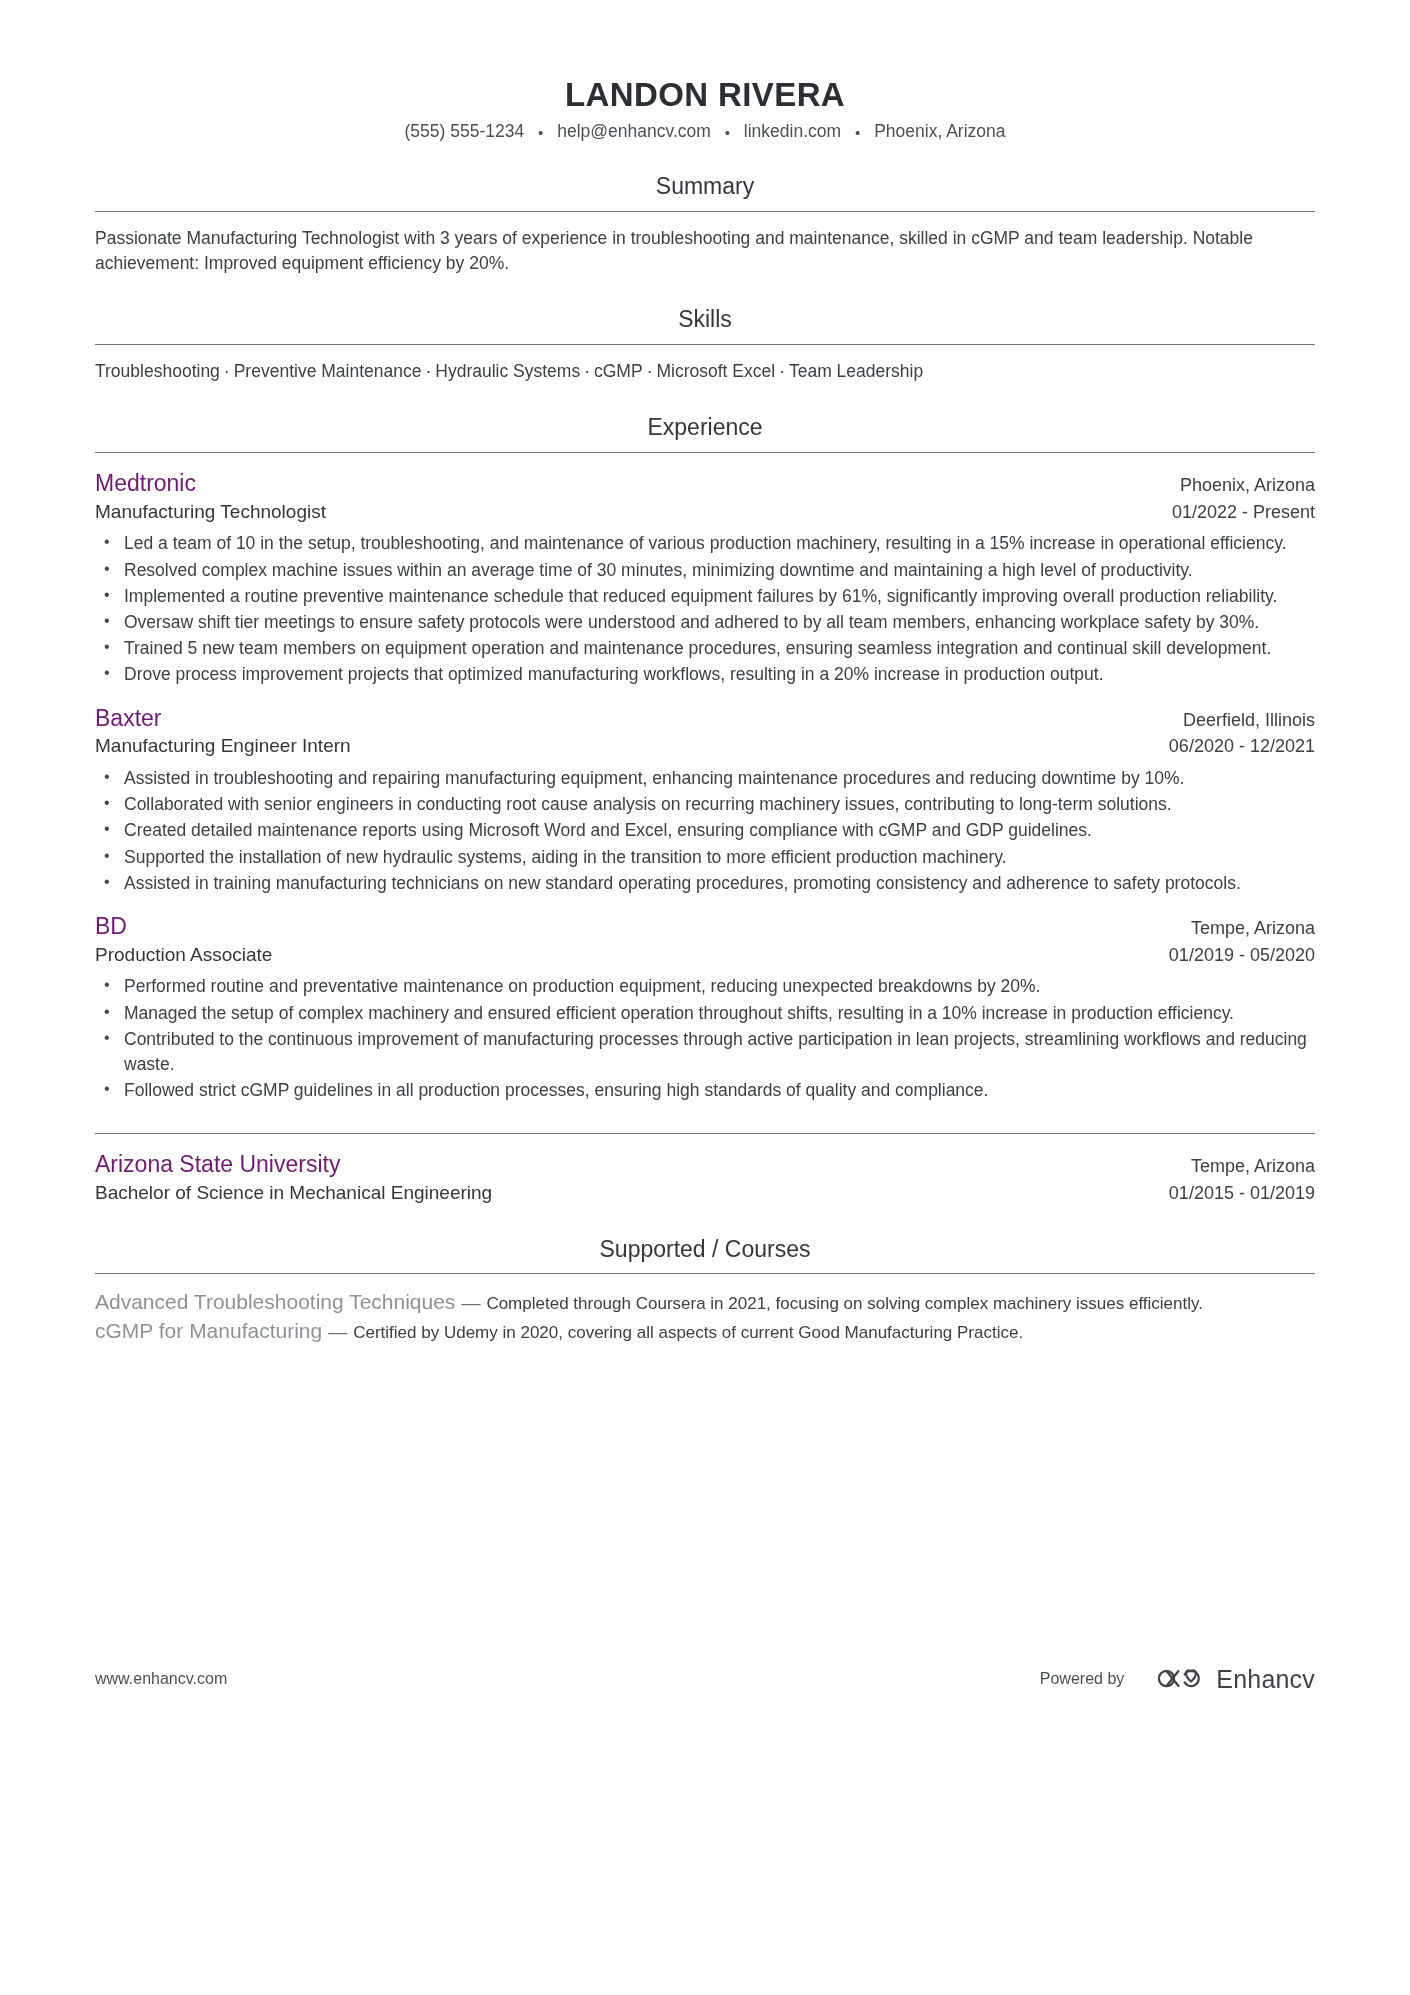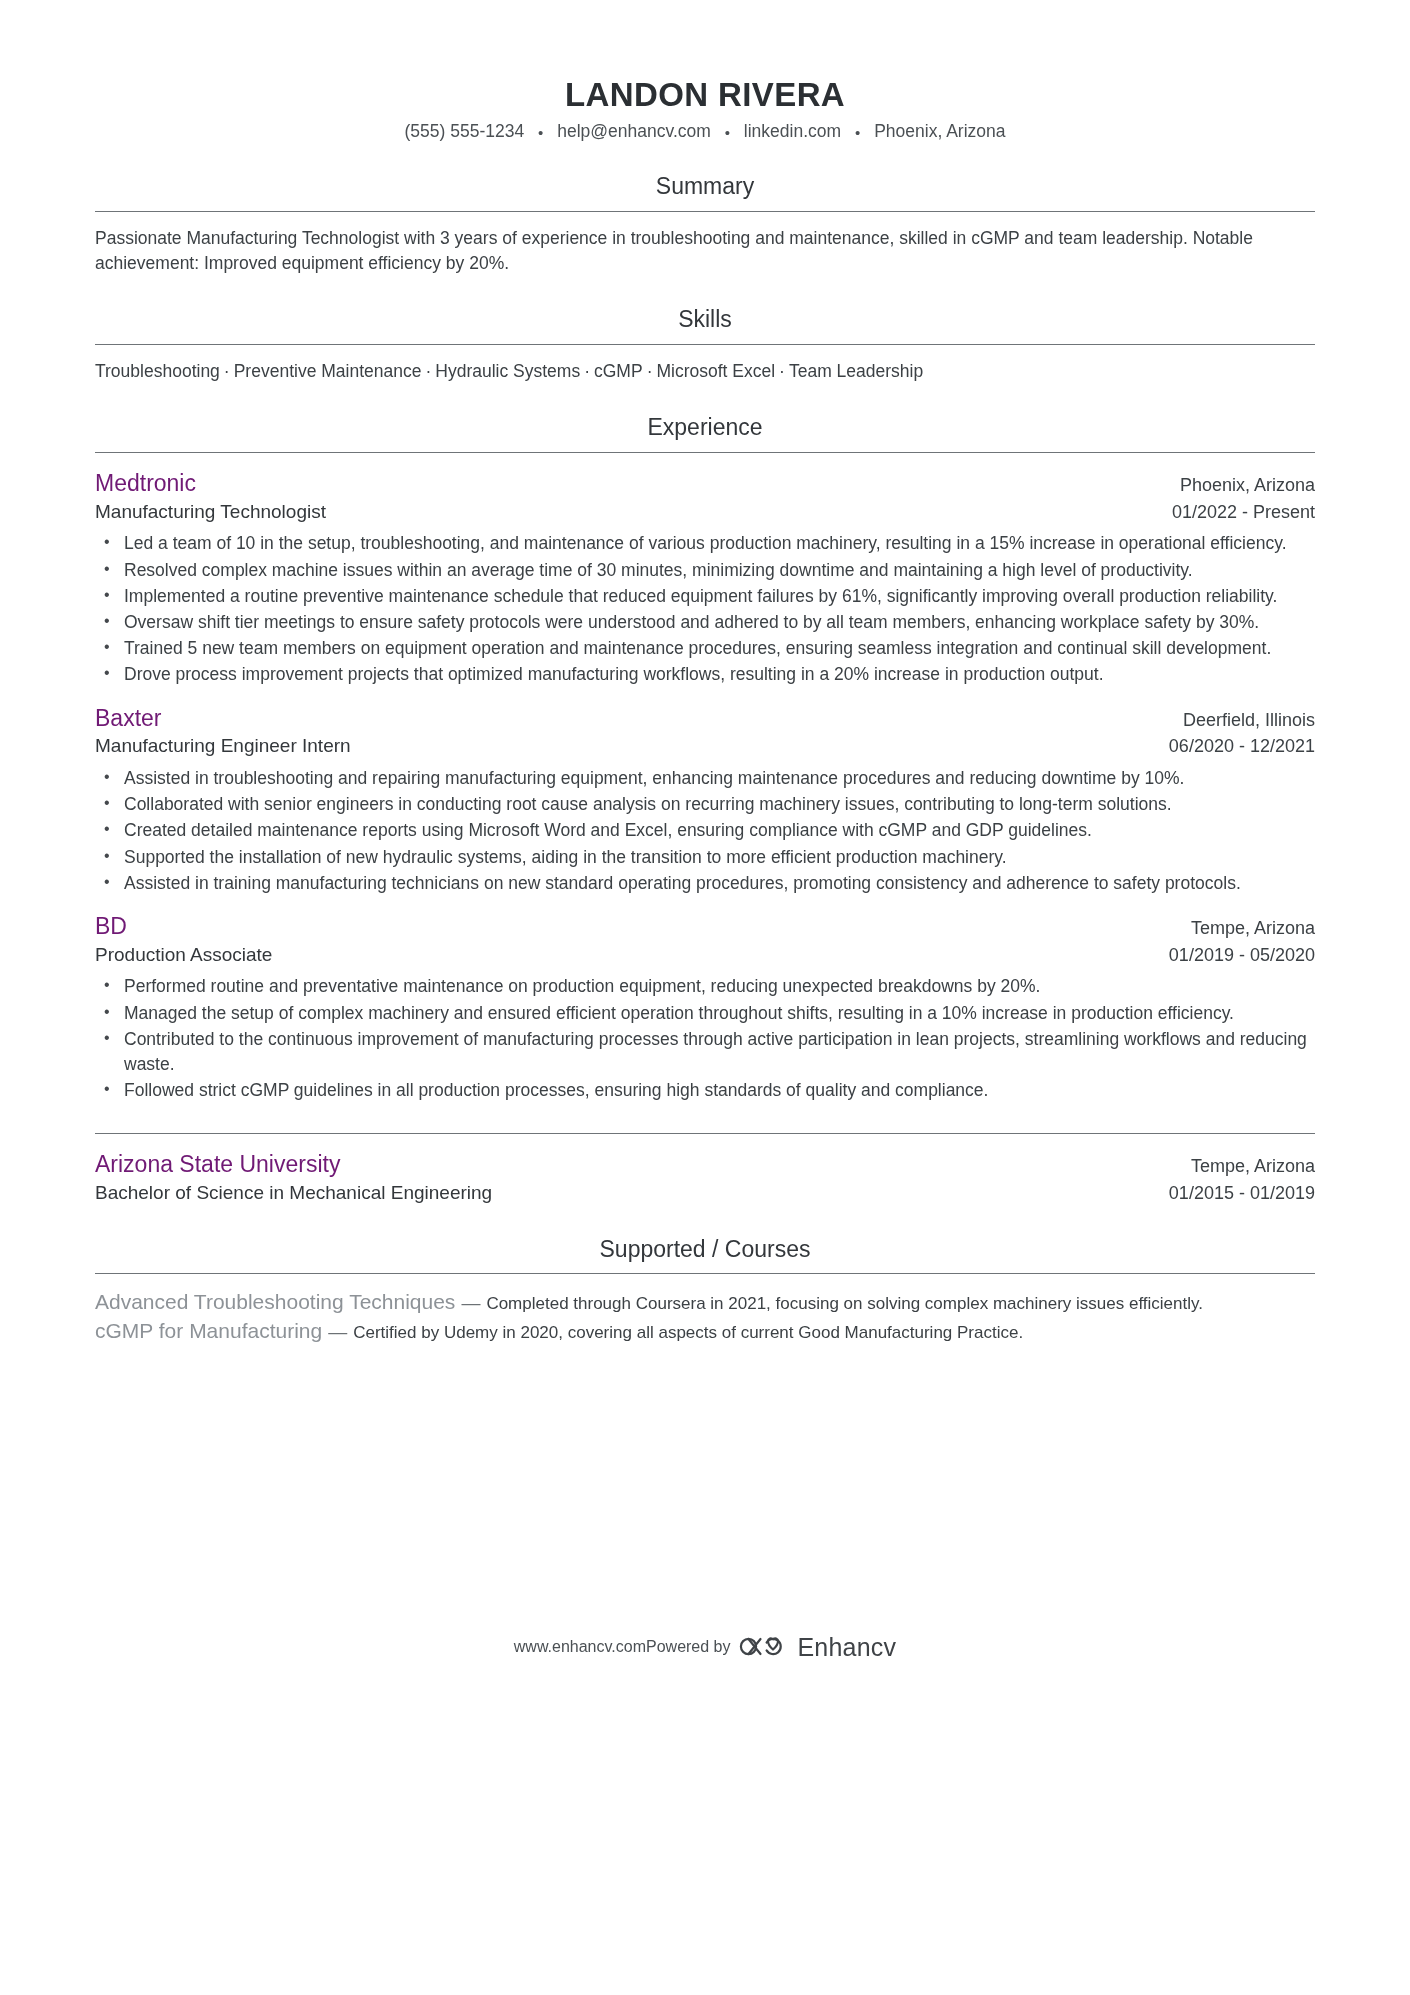--- a/index.html
+++ b/index.html
@@ -166,33 +166,33 @@
     color: #3c4145;
     line-height: 1.4;
   }
   .course-body { text-align: justify; }
 
   
   .footer {
     position: absolute;
     left: 95px;
     right: 95px;
-    bottom: 97px;
+    bottom: 65px;
     display: flex;
     align-items: center;
-    justify-content: center;
+    justify-content: space-between;
   }
   .footer-url {
     font-size: 16px;
     color: #4b5054;
   }
   .footer-right {
     display: flex;
     align-items: center;
-    gap: 4px;
+    gap: 29px;
   }
   .powered-by {
     font-size: 16px;
     color: #4b5054;
   }
   .brand {
     display: flex;
     align-items: center;
     gap: 9px;
   }

